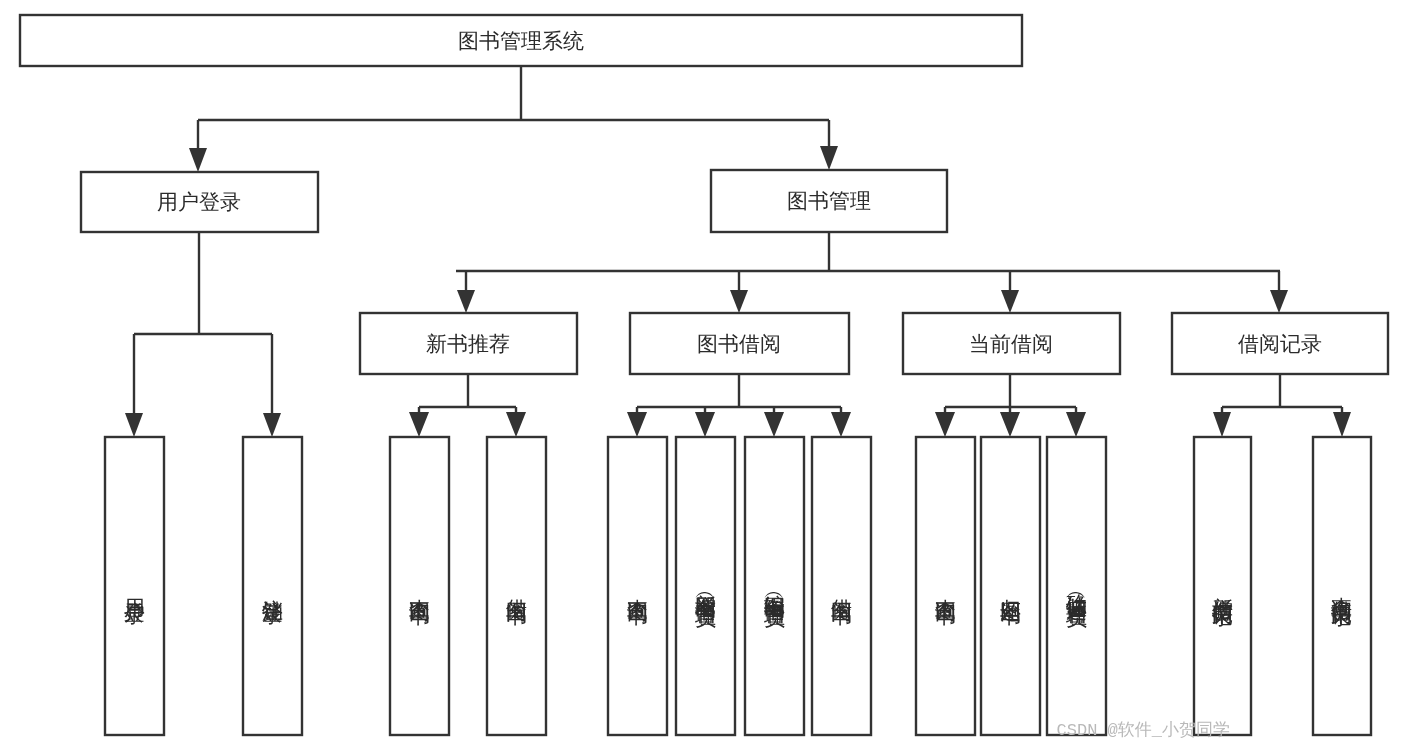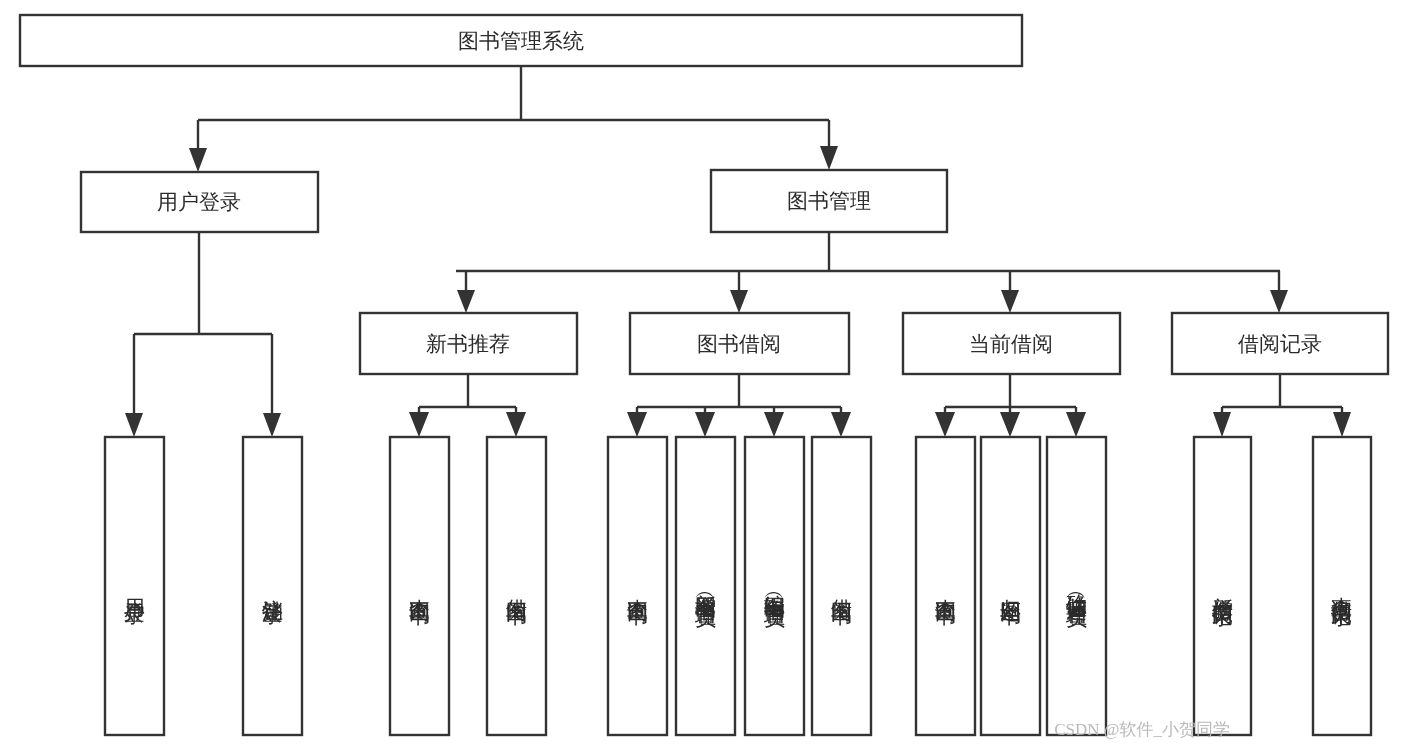--- a/index.html
+++ b/index.html
@@ -56,21 +56,21 @@
     writing-mode: vertical-rl;
     text-orientation: upright;
     text-anchor: middle;
     dominant-baseline: central;
     letter-spacing: 2px;
   }
   .watermark-text {
     position: absolute;
     right: 8px;
     bottom: 6px;
-    font-family: Liberation Serif, serif;
+    font-family: Liberation Mono, monospace;
     font-size: 17px;
     color: #b9b9b9;
     white-space: nowrap;
     user-select: none;
   }
 </style>
 </head>
 <body>
 
 <div id="diagram-root">

